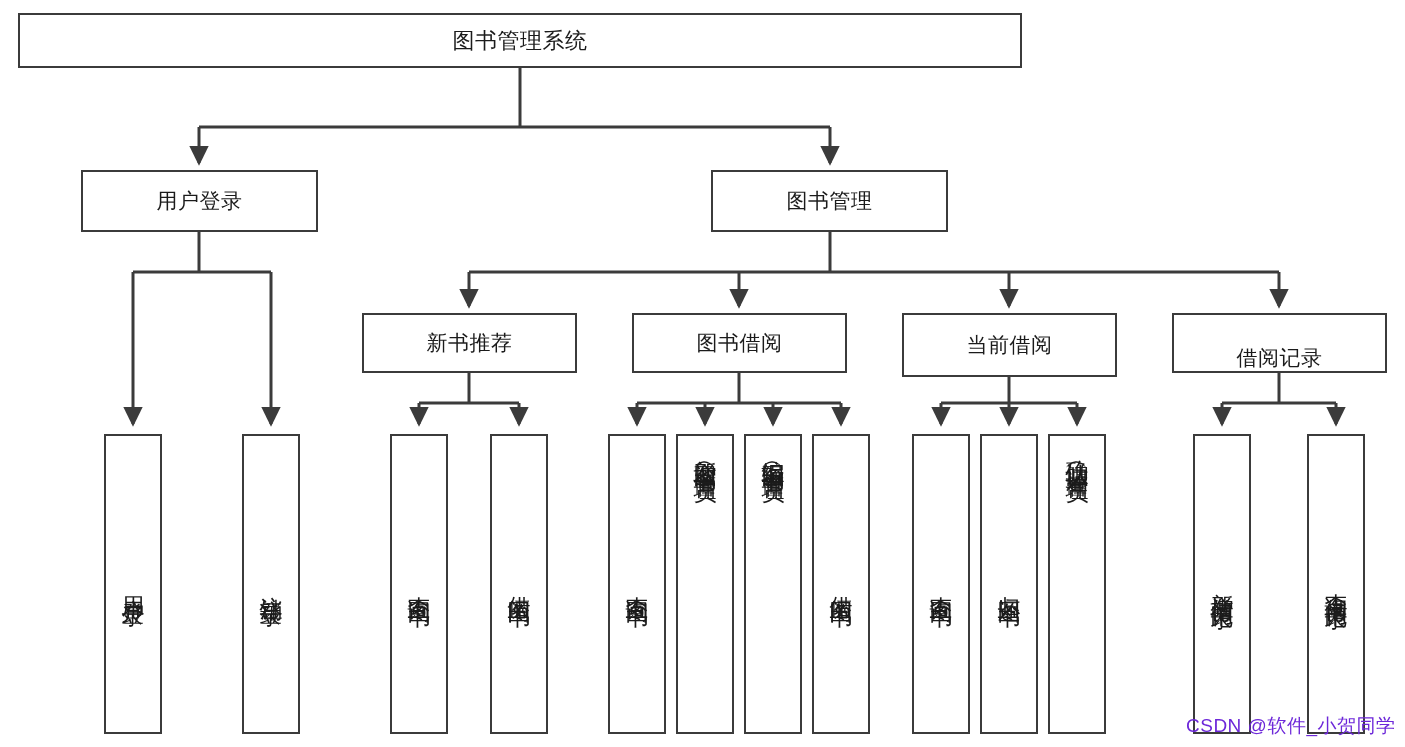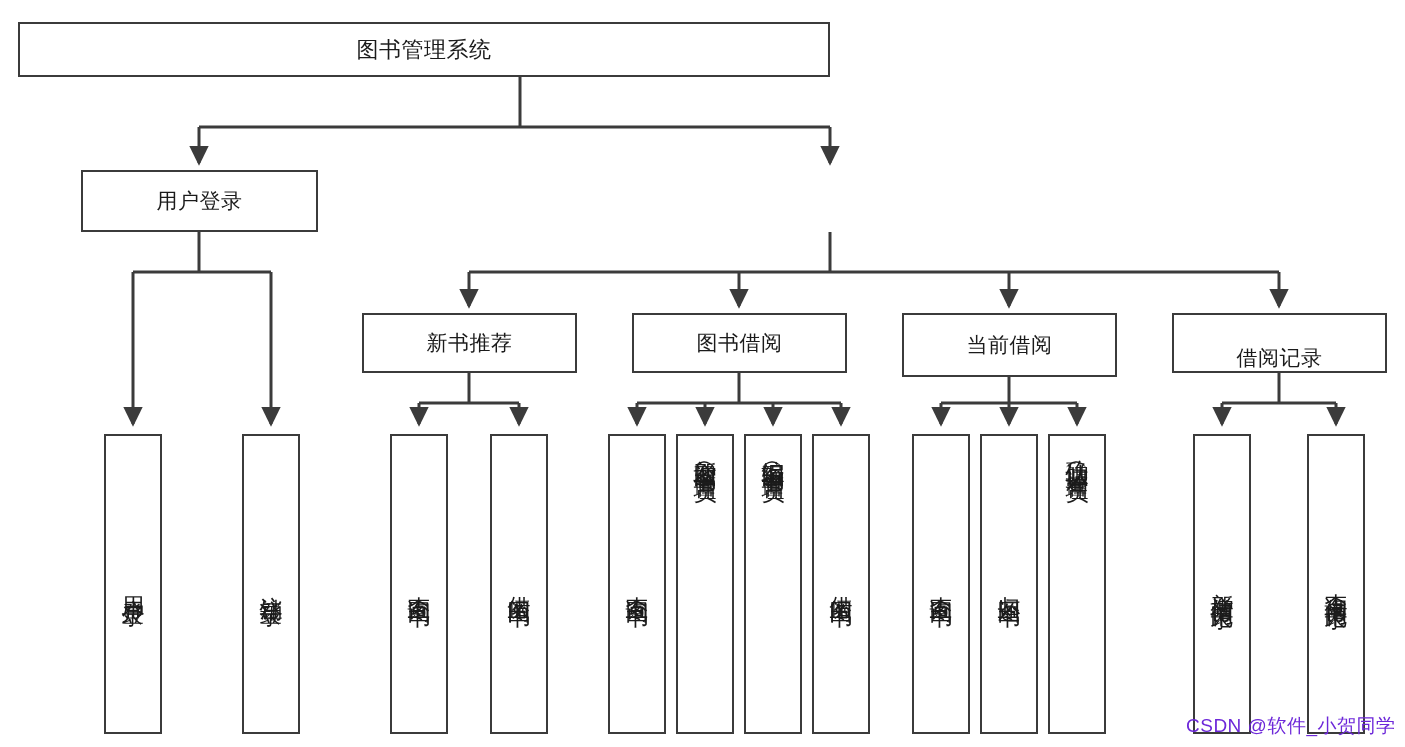--- a/index.html
+++ b/index.html
@@ -128,28 +128,31 @@
       <path d="M 1009 403 L 1009 424" marker-end="url(#arrow)"></path>
       <path d="M 1077 403 L 1077 424" marker-end="url(#arrow)"></path>
 
       <path d="M 1279 373 L 1279 403"></path>
       <path d="M 1222 403 L 1336 403"></path>
       <path d="M 1222 403 L 1222 424" marker-end="url(#arrow)"></path>
       <path d="M 1336 403 L 1336 424" marker-end="url(#arrow)"></path>
     </g>
   </svg>
 
-  <div class="node horiz root" style="left:18px; top:22px; width:812px; height:55px;">
+  <div class="node horiz root" style="left:18px; top:13px; width:1004px; height:55px;">
     <span class="label">图书管理系统</span>
   </div>
 
   <div class="node horiz" style="left:81px; top:170px; width:237px; height:62px;">
     <span class="label">用户登录</span>
   </div>
 
+  <div class="node horiz" style="left:711px; top:170px; width:237px; height:62px;">
+    <span class="label">图书管理</span>
+  </div>
 
   <div class="node horiz" style="left:362px; top:313px; width:215px; height:60px;">
     <span class="label">新书推荐</span>
   </div>
 
   <div class="node horiz" style="left:632px; top:313px; width:215px; height:60px;">
     <span class="label">图书借阅</span>
   </div>
 
   <div class="node horiz" style="left:902px; top:313px; width:215px; height:64px;">

